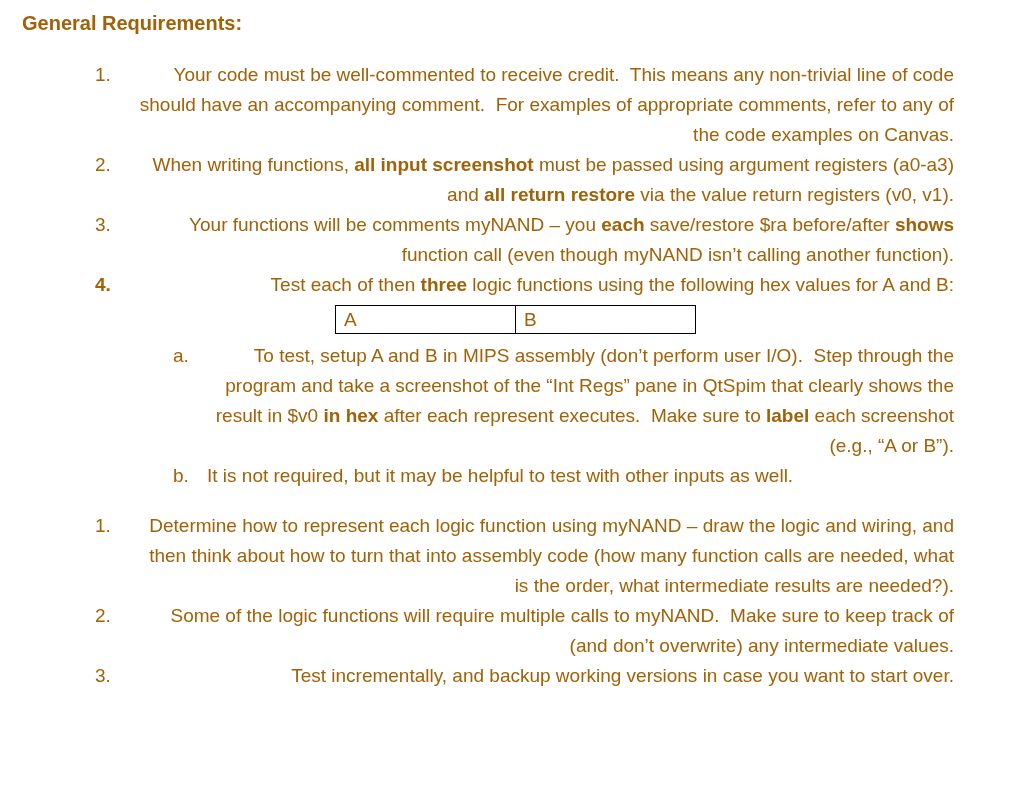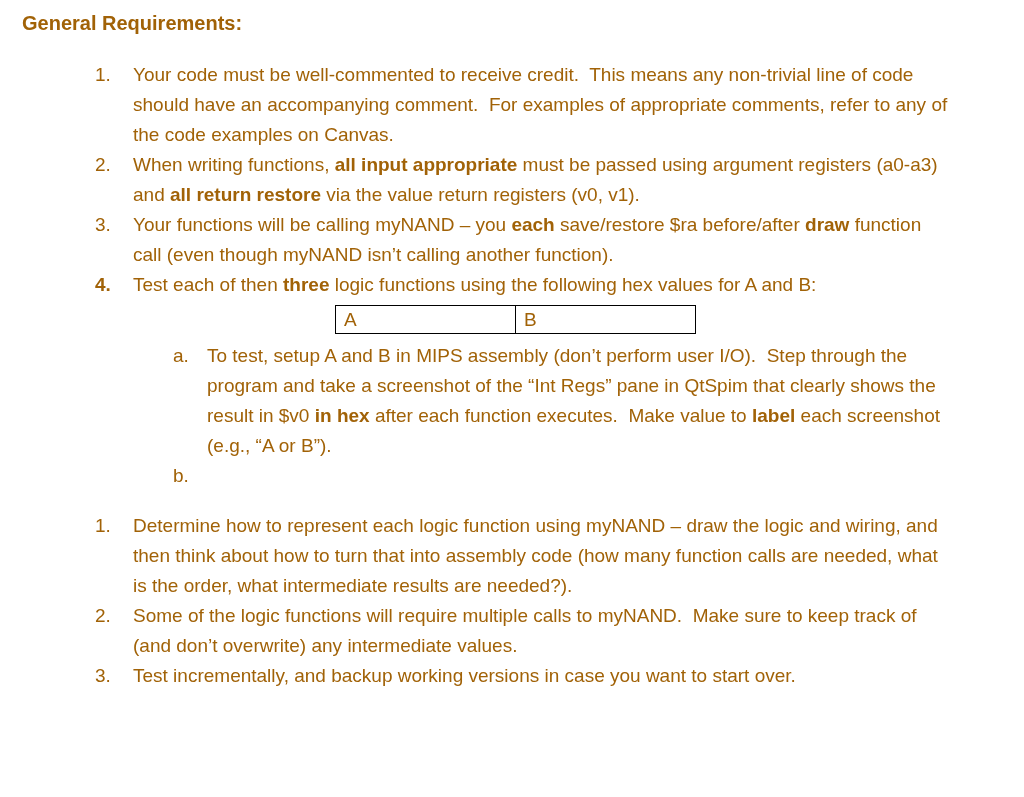--- a/index.html
+++ b/index.html
@@ -20,21 +20,21 @@
     font-size: 20px;
     line-height: 26px;
     font-weight: 700;
     margin: 0 0 24px 0;
   }
   .section + .section { margin-top: 20px; }
   .list { padding-left: 73px; }
   .item { display: flex; align-items: flex-start; }
   .num { flex: 0 0 38px; }
   .body { flex: 1 1 auto; min-width: 0; }
-  .text { margin: 0; white-space: pre-wrap; }
+  .text { margin: 0; white-space: pre-wrap; text-align: right; }
   .b { font-weight: 700; }
   .sublist { padding-left: 40px; }
   .subitem { display: flex; align-items: flex-start; }
   .letter { flex: 0 0 34px; }
   table.hex {
     border-collapse: collapse;
     margin: 5px 0 7px 202px;
   }
   table.hex td {
     border: 1.6px solid #000000;
@@ -56,52 +56,53 @@
   <div class="item">
     <span class="num">1.</span>
     <div class="body">
       <p class="text"><span>Your code must be well-commented to receive credit.  This means any non-trivial line of code should have an accompanying comment.  For examples of appropriate comments, refer to any of the code examples on Canvas.</span></p>
     </div>
   </div>
 
   <div class="item">
     <span class="num">2.</span>
     <div class="body">
-      <p class="text"><span>When writing functions, </span><span class="b">all input appropriate</span><span> must be passed using argument registers (a0-a3) and </span><span class="b">all return restore</span><span> via the value return registers (v0, v1).</span></p>
+      <p class="text"><span>When writing functions, </span><span class="b">all input screenshot</span><span> must be passed using argument registers (a0-a3) and </span><span class="b">all return restore</span><span> via the value return registers (v0, v1).</span></p>
     </div>
   </div>
 
   <div class="item">
     <span class="num">3.</span>
     <div class="body">
-      <p class="text"><span>Your functions will be calling myNAND – you </span><span class="b">each</span><span> save/restore $ra before/after </span><span class="b">draw</span><span> function call (even though myNAND isn’t calling another function).</span></p>
+      <p class="text"><span>Your functions will be comments myNAND – you </span><span class="b">each</span><span> save/restore $ra before/after </span><span class="b">shows</span><span> function call (even though myNAND isn’t calling another function).</span></p>
     </div>
   </div>
 
   <div class="item">
     <span class="num b">4.</span>
     <div class="body">
       <p class="text"><span>Test each of then </span><span class="b">three</span><span> logic functions using the following hex values for A and B:</span></p>
 
   <table class="hex">
     <tbody>
       <tr class="hrow">
                   <td>A</td>
                   <td>B</td>
                 </tr>
               </tbody>
   </table>
 <div class="sublist">
   <div class="subitem">
     <span class="letter">a.</span>
-    <p class="text"><span>To test, setup A and B in MIPS assembly (don’t perform user I/O).  Step through the program and take a screenshot of the “Int Regs” pane in QtSpim that clearly shows the result in $v0 </span><span class="b">in hex</span><span> after each function executes.  Make value to </span><span class="b">label</span><span> each screenshot (e.g., “A or B”).</span></p>
+    <p class="text"><span>To test, setup A and B in MIPS assembly (don’t perform user I/O).  Step through the program and take a screenshot of the “Int Regs” pane in QtSpim that clearly shows the result in $v0 </span><span class="b">in hex</span><span> after each represent executes.  Make sure to </span><span class="b">label</span><span> each screenshot (e.g., “A or B”).</span></p>
   </div>
 
   <div class="subitem">
     <span class="letter">b.</span>
+    <p class="text"><span>It is not required, but it may be helpful to test with other inputs as well.</span></p>
   </div>
 </div>
           </div>
   </div>
 </div>
   </section>
 
   <section class="section">
     <div class="list">
   <div class="item">

